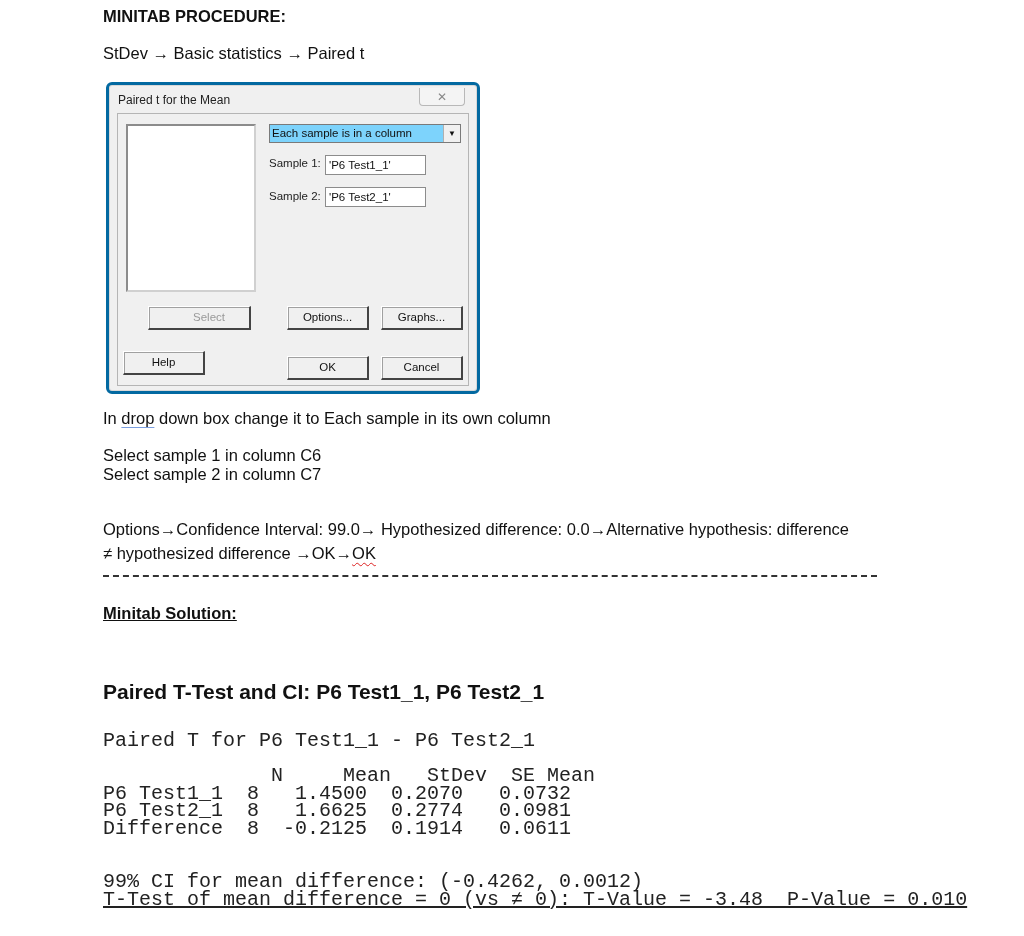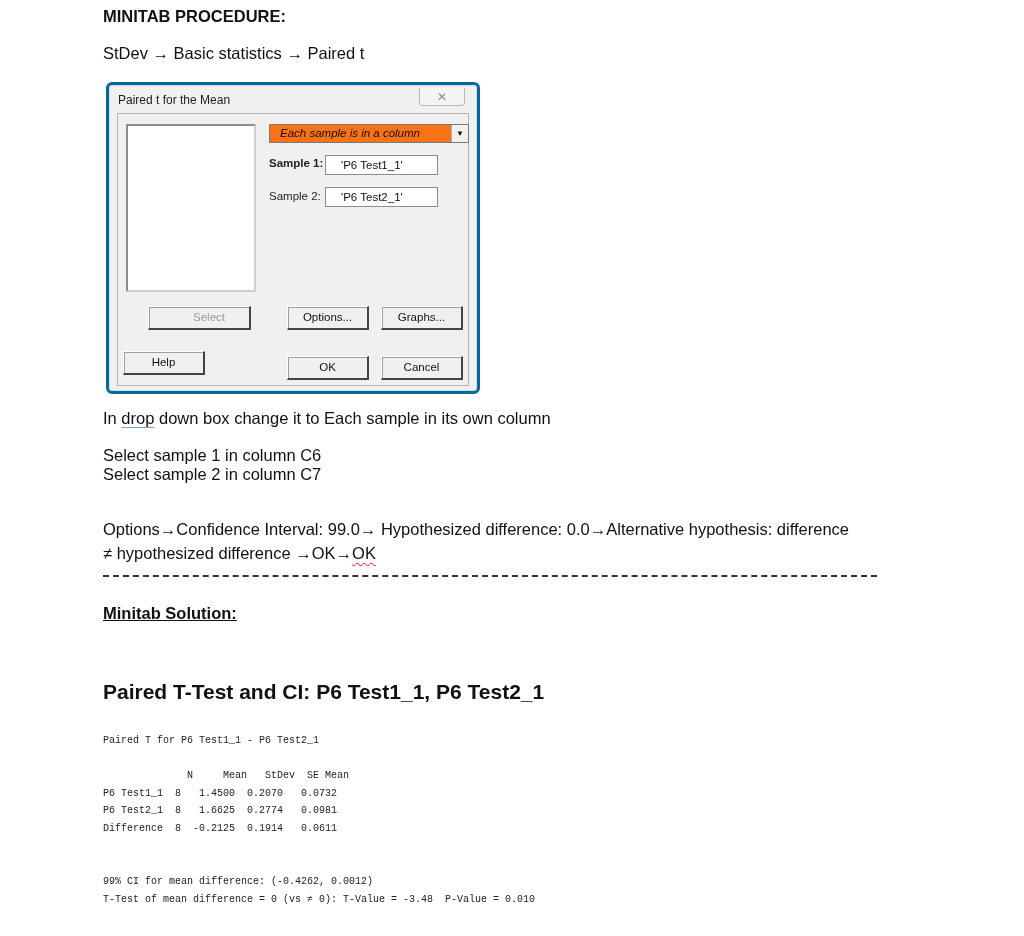--- a/index.html
+++ b/index.html
@@ -10,28 +10,28 @@
     .spell-blue { text-decoration: underline; text-decoration-color: #7a9ee0; text-decoration-thickness: 1px; text-underline-offset: 3px; }
     .spell-red { text-decoration: underline wavy #d22; text-decoration-thickness: 1px; text-underline-offset: 3px; }
     .sep { position: absolute; left: 103px; top: 575px; width: 774px; height: 0; border-top: 2px dashed #333; }
 
     
     .dlg { position: absolute; left: 106px; top: 82px; width: 368px; height: 306px; background: #f0f0f0; border: 3px solid #0369a1; border-radius: 6px; box-shadow: 0 0 0 1px #d8d8d8 inset; }
     .dlg-title { position: absolute; left: 9px; top: 8px; font-size: 12px; color: #222; }
     .dlg-close { position: absolute; right: 12px; top: 3px; width: 44px; height: 17px; border: 1px solid #b8b8b8; border-top: none; border-radius: 0 0 4px 4px; background: #f4f4f4; display: flex; align-items: center; justify-content: center; color: #888; font-size: 12px; }
     .dlg-inner { position: absolute; left: 8px; top: 28px; width: 350px; height: 271px; border: 1px solid #b5b5b5; background: #f0f0f0; }
     .listbox { position: absolute; left: 8px; top: 10px; width: 126px; height: 164px; background: #fff; border: 2px solid #8c8c8c; border-right-color: #d0d0d0; border-bottom-color: #d0d0d0; }
-    .combo { position: absolute; left: 151px; top: 10px; width: 188px; height: 17px; background: #f97316; border: 1px solid #7a7a7a; font-size: 11.5px; line-height: 17px; padding-left: 10px; box-sizing: content-box; font-style: italic; }
+    .combo { position: absolute; left: 151px; top: 10px; width: 188px; height: 17px; background: #7dd3fc; border: 1px solid #7a7a7a; font-size: 11.5px; line-height: 17px; padding-left: 2px; box-sizing: content-box; }
     .combo-btn { position: absolute; right: 0; top: 0; width: 16px; height: 17px; background: #f0f0f0; border-left: 1px solid #b0b0b0; display: flex; align-items: center; justify-content: center; font-size: 8px; }
     .lbl { position: absolute; font-size: 11.5px; color: #222; }
-    .field { position: absolute; left: 207px; width: 96px; height: 18px; background: #fff; border: 1px solid #8c8c8c; font-size: 11.5px; line-height: 18px; padding-left: 15px; }
+    .field { position: absolute; left: 207px; width: 96px; height: 18px; background: #fff; border: 1px solid #8c8c8c; font-size: 11.5px; line-height: 18px; padding-left: 3px; }
     .btn { position: absolute; height: 21px; background: #f0f0f0; border: 1px solid #fff; border-right: 2px solid #444; border-bottom: 2px solid #444; box-shadow: 1px 1px 0 #a0a0a0 inset; font-size: 11.5px; text-align: center; line-height: 21px; color: #111; }
     .btn.disabled { color: #9a9a9a; }
 
-    .mono { position: absolute; left: 103px; font-family: "Liberation Mono", "DejaVu Sans Mono", monospace; font-size: 10px; line-height: 17.5px; white-space: pre; color: #222; }
+    .mono { position: absolute; left: 103px; font-family: "Liberation Mono", "DejaVu Sans Mono", monospace; font-size: 20px; line-height: 17.5px; white-space: pre; color: #222; }
   </style>
 </head>
 <body>
 
 <div>
 
   <div class="p h-bold" style="top:5px;">MINITAB PROCEDURE:</div>
   <div class="p" style="top:42px;">StDev → Basic statistics → Paired t</div>
 
   <div class="dlg">
@@ -40,21 +40,21 @@
       <span>✕</span>
     </div>
     <div class="dlg-inner">
       <div class="listbox"></div>
 
       <div class="combo">
         <span>Each sample is in a column</span>
         <span class="combo-btn">▼</span>
       </div>
 
-      <div class="lbl" style="left:151px; top:43px;font-weight:bold;">Sample 1:</div>
+      <div class="lbl" style="left:151px; top:43px;">Sample 1:</div>
       <div class="field" style="top:41px;">'P6 Test1_1'</div>
 
       <div class="lbl" style="left:151px; top:76px;">Sample 2:</div>
       <div class="field" style="top:73px;">'P6 Test2_1'</div>
 
       <div class="btn disabled" style="left:30px; top:192px; width:80px;padding-left:20px;">Select</div>
       <div class="btn" style="left:169px; top:192px; width:79px;">Options...</div>
       <div class="btn" style="left:263px; top:192px; width:79px;">Graphs...</div>
 
       <div class="btn" style="left:5px; top:237px; width:79px;">Help</div>
@@ -80,15 +80,15 @@
   <div class="p h-bold" style="top:678px; font-size:21px; line-height:28px;">Paired T-Test and CI: P6 Test1_1, P6 Test2_1</div>
 
   <div class="mono" style="top:732px;">Paired T for P6 Test1_1 - P6 Test2_1</div>
 
   <div class="mono" style="top:767px;">              N     Mean   StDev  SE Mean</div>
   <div class="mono" style="top:785px;">P6 Test1_1  8   1.4500  0.2070   0.0732</div>
   <div class="mono" style="top:802px;">P6 Test2_1  8   1.6625  0.2774   0.0981</div>
   <div class="mono" style="top:820px;">Difference  8  -0.2125  0.1914   0.0611</div>
 
   <div class="mono" style="top:873px;">99% CI for mean difference: (-0.4262, 0.0012)</div>
-  <div class="mono" style="top:891px;">T-Test of mean difference = 0 (vs ≠ 0): T-Value = -3.48  P-Value = 0.010</div>
+  <div class="mono" style="top:891px;text-decoration:underline;">T-Test of mean difference = 0 (vs ≠ 0): T-Value = -3.48  P-Value = 0.010</div>
 
 </div>
 
 </body></html>

